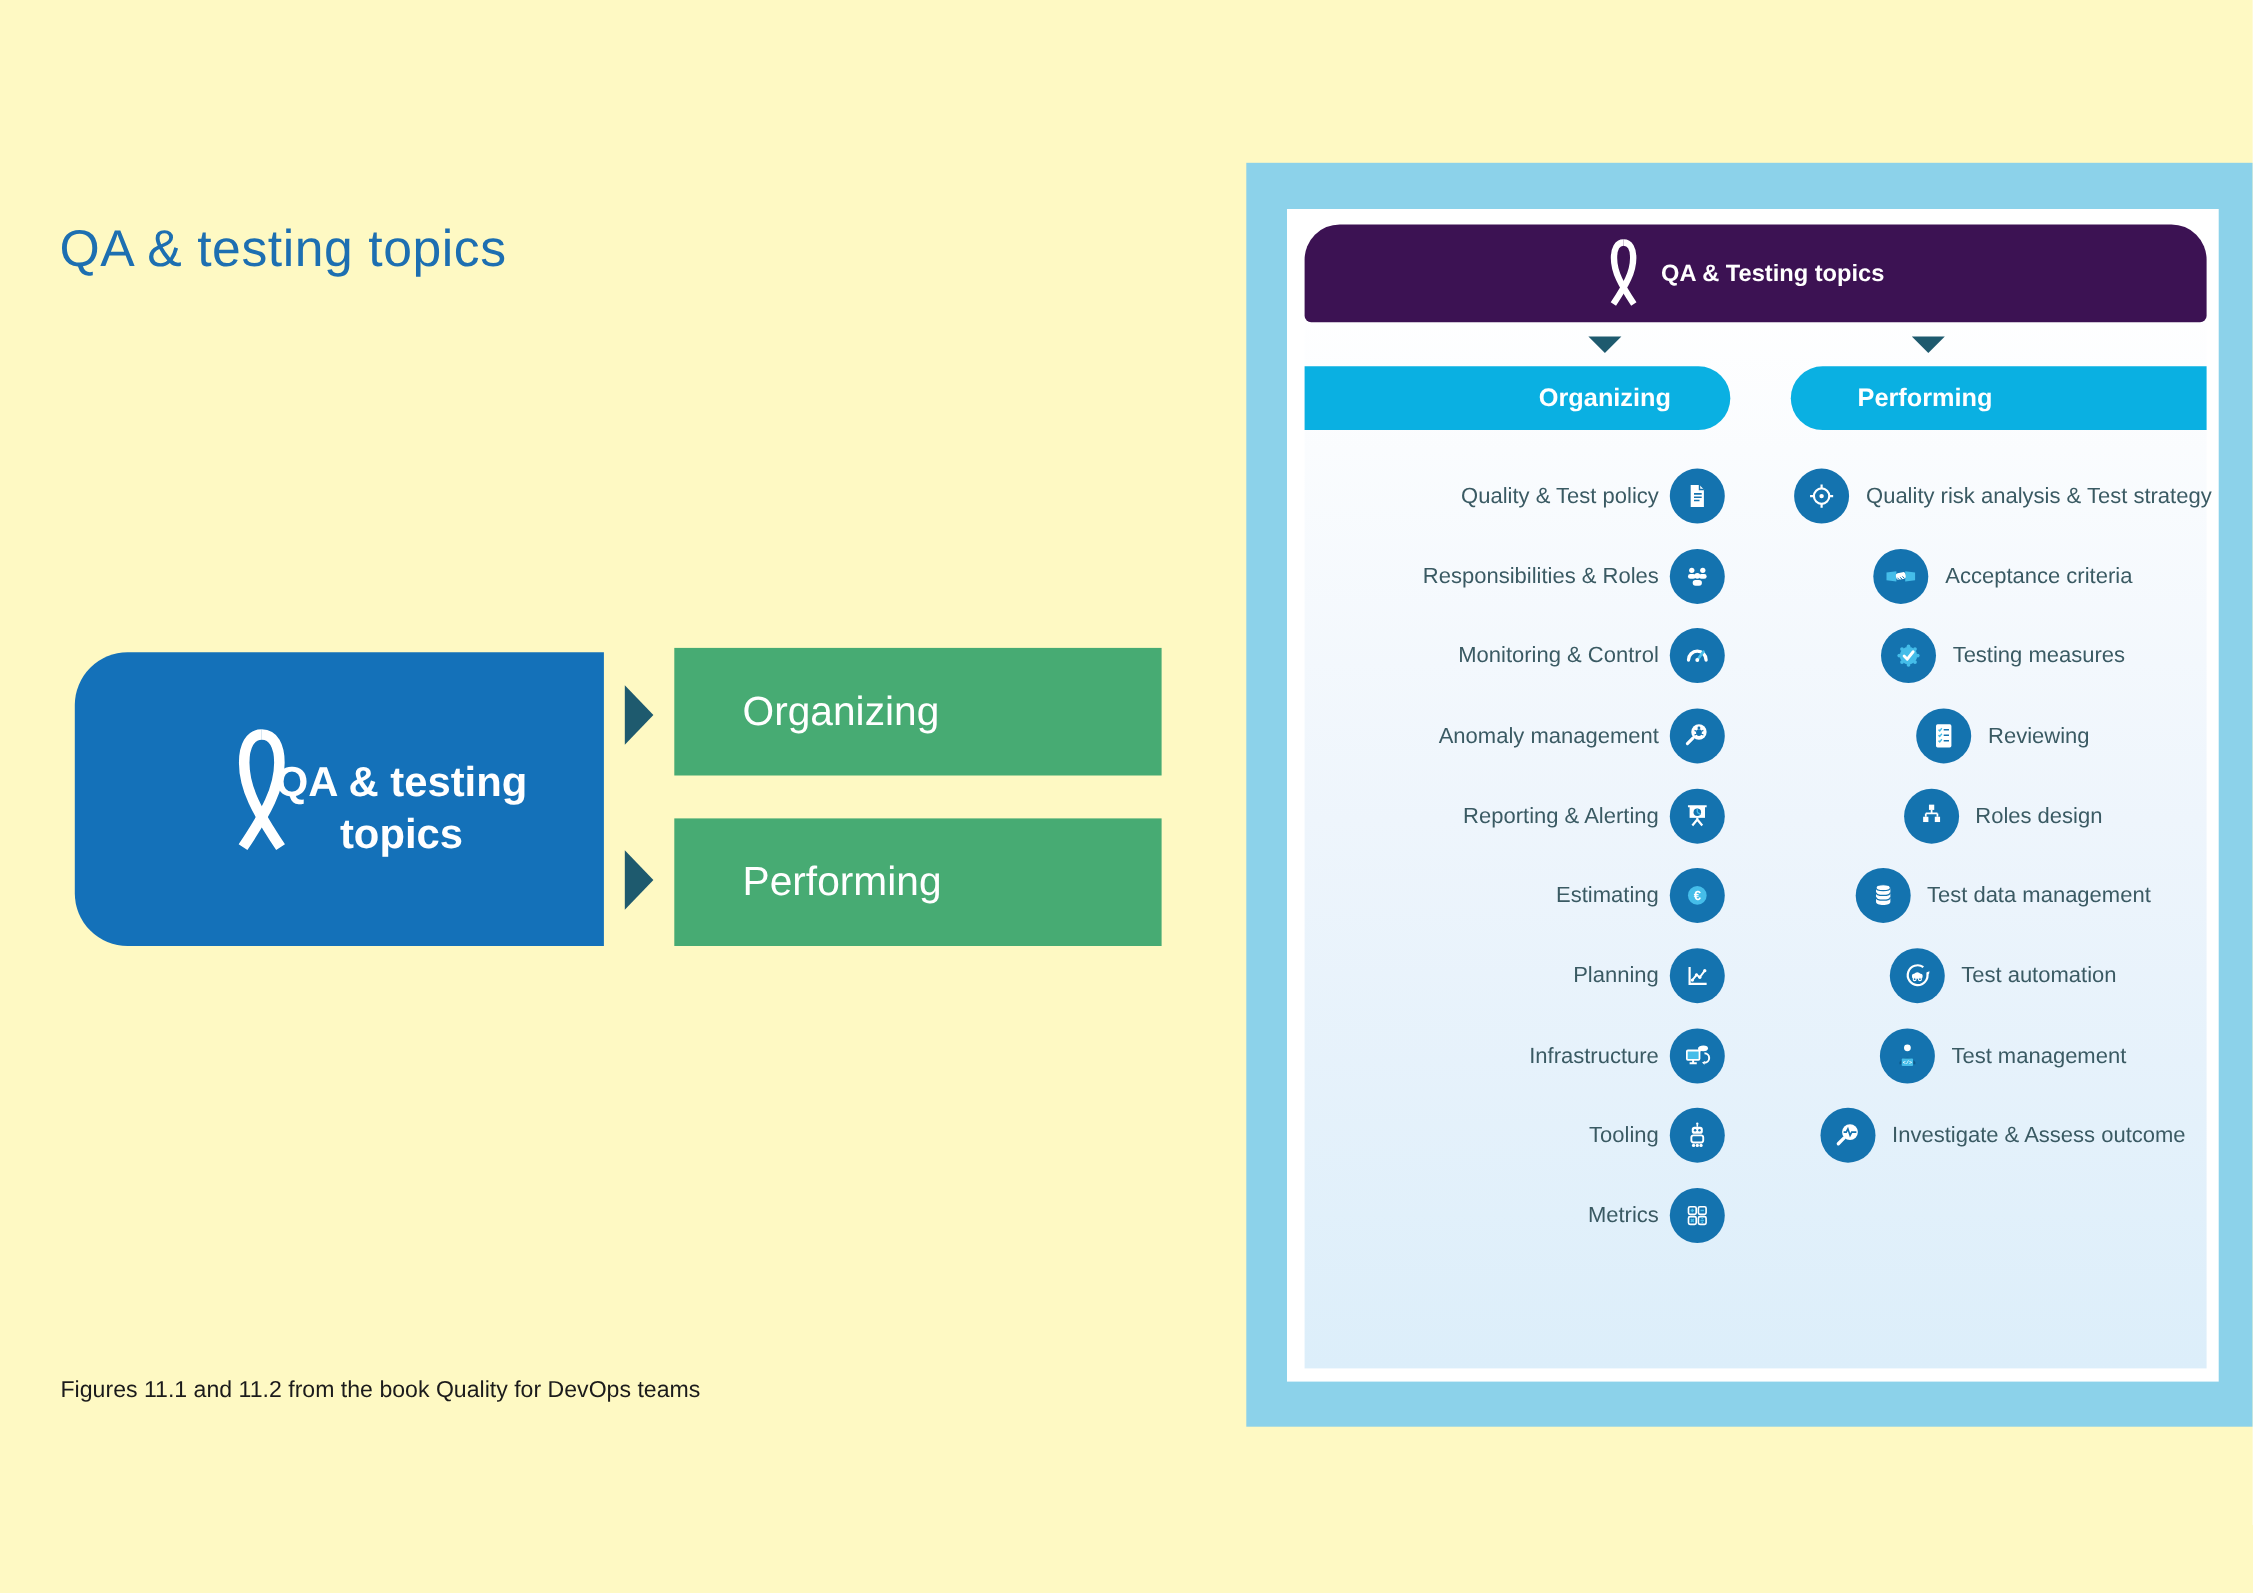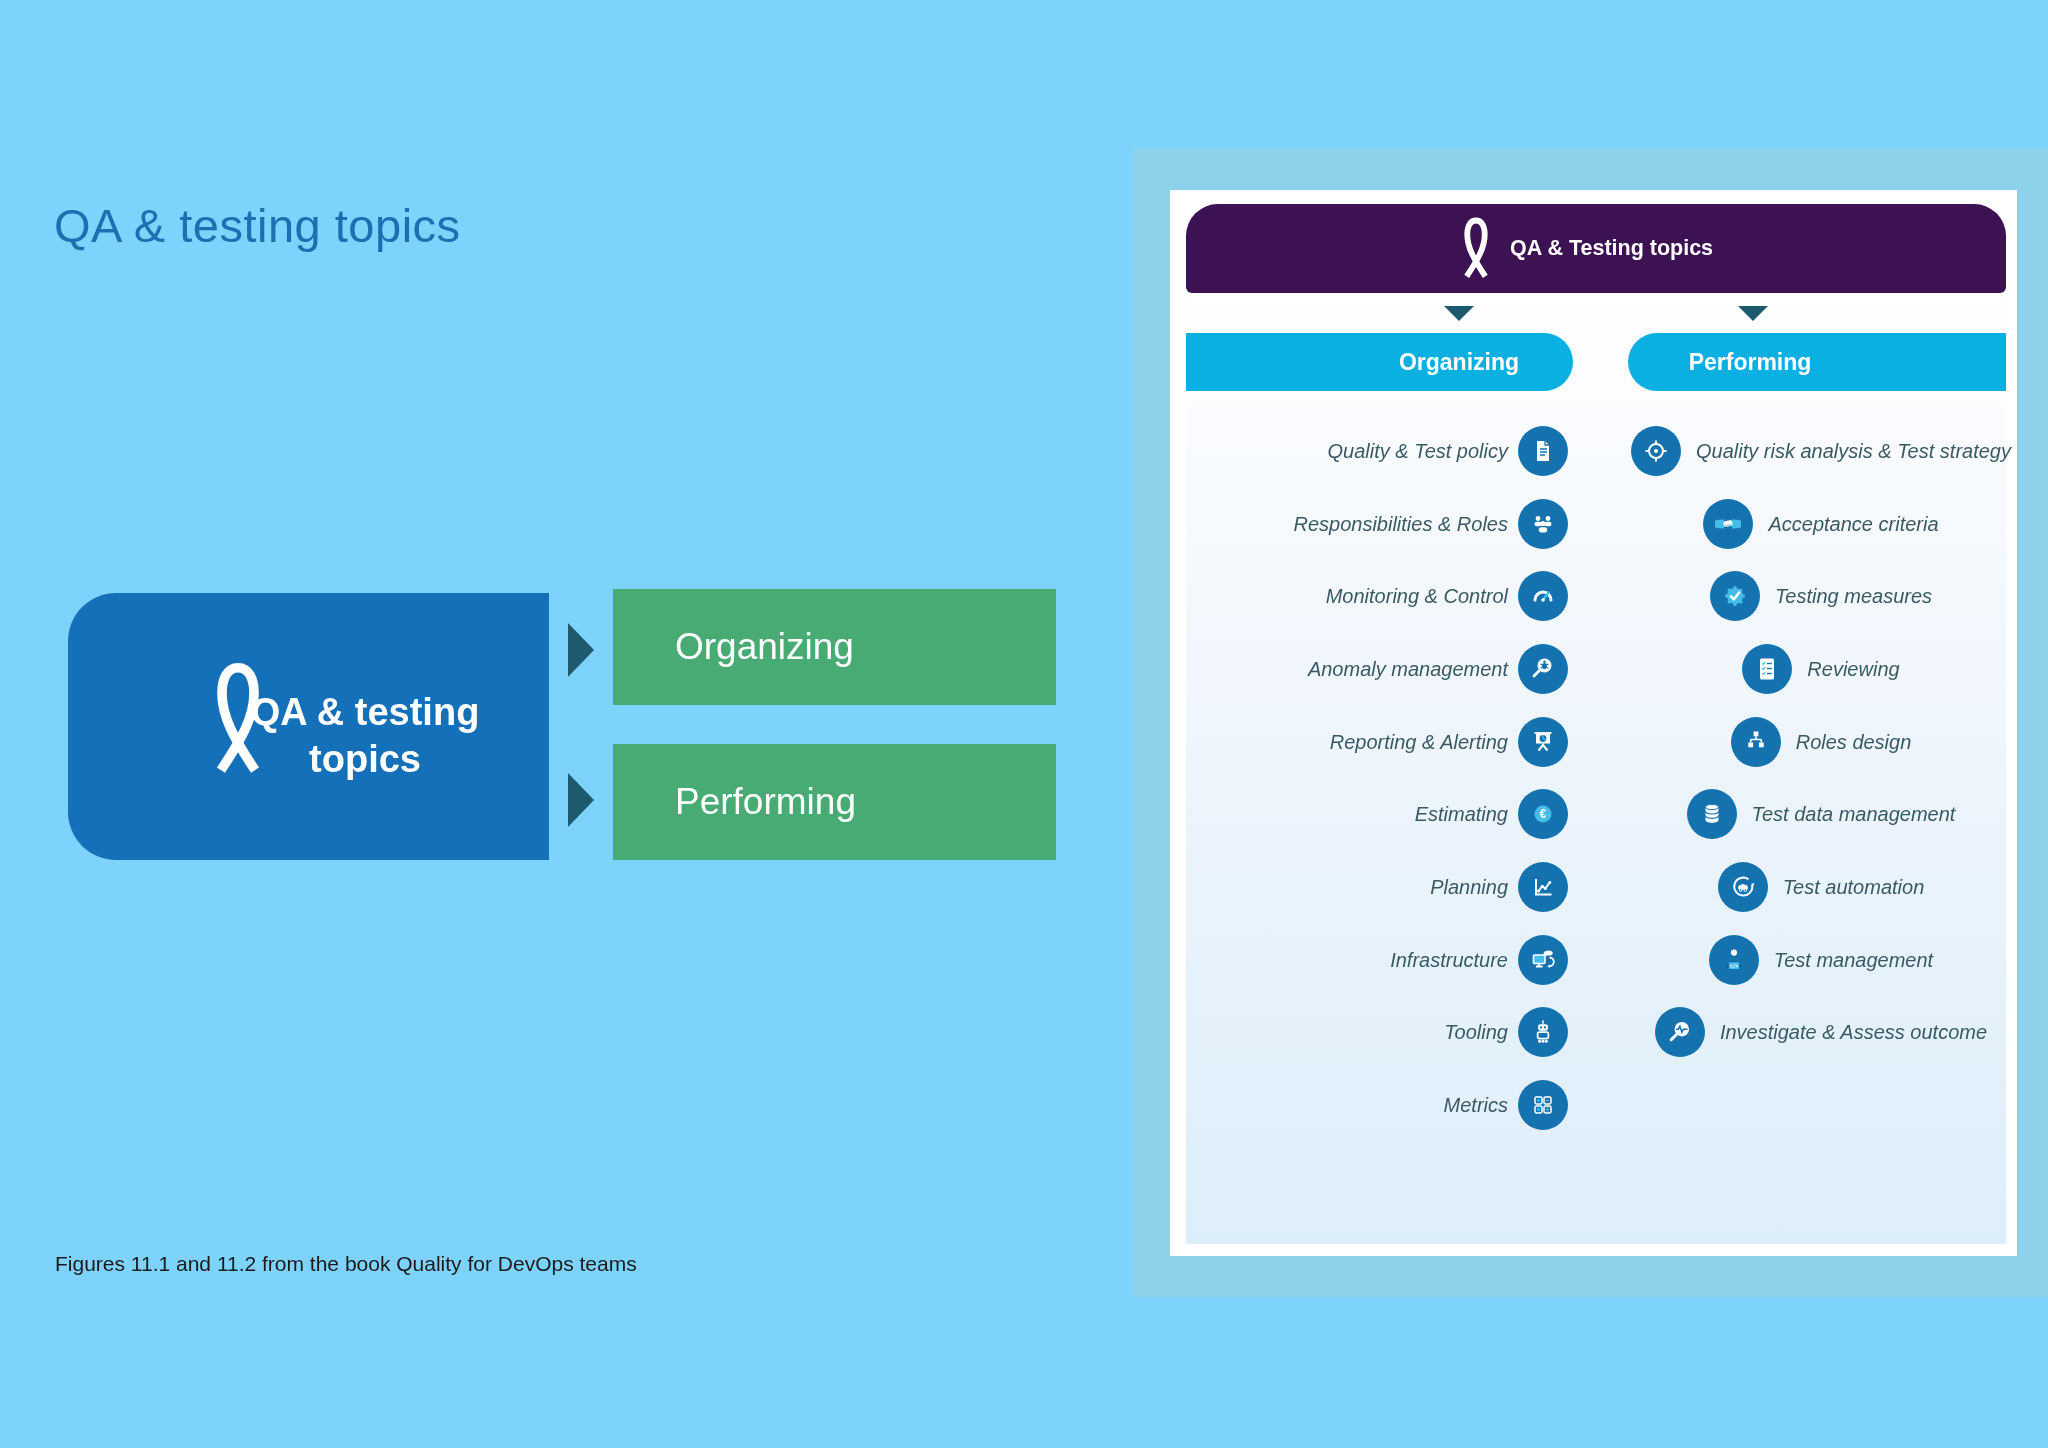--- a/index.html
+++ b/index.html
@@ -1,16 +1,16 @@
 <!DOCTYPE html>
 <html><head>
 <meta charset="utf-8">
 <style>
   html,body{margin:0;padding:0;background:#ffffff;}
-  #canvas{position:relative;width:2048px;height:1448px;background:#7dd3fc;overflow:hidden;
+  #canvas{position:relative;width:2048px;height:1448px;background:#fef9c3;overflow:hidden;
           font-family:"Liberation Sans",sans-serif;}
   .abs{position:absolute;}
 
   
   .slide-title{left:54px;top:198px;font-size:47px;color:#1d6fb1;letter-spacing:0.5px;}
   .root-box{left:68px;top:593px;width:481px;height:267px;background:#1471b9;
             border-radius:48px 0 0 48px;}
   .root-label{left:122px;top:96px;width:350px;text-align:center;color:#fff;
               font-size:38px;font-weight:bold;line-height:47px;}
   .flow-arrow{width:0;height:0;border-top:27px solid transparent;border-bottom:27px solid transparent;
@@ -29,21 +29,21 @@
                        font-size:21.5px;font-weight:bold;}
   .down-tri{width:0;height:0;border-left:15px solid transparent;border-right:15px solid transparent;
             border-top:15px solid #1e5a6e;}
   .cyan-bar{top:333px;height:58px;background:#0ab0e2;}
   .cyan-bar .bar-label{position:absolute;top:50%;transform:translate(-50%,-50%);
                        color:#fff;font-size:23px;font-weight:bold;}
 
   .row{position:absolute;height:50px;display:flex;align-items:center;}
   .row.org{left:1186px;width:382px;justify-content:flex-end;gap:10px;}
   .row.perf{left:1627px;width:388px;justify-content:center;gap:15px;}
-  .row-label{color:#3a5a63;font-size:20px;white-space:nowrap;font-style:italic;}
+  .row-label{color:#3a5a63;font-size:20px;white-space:nowrap;}
   .icon-circle{flex:0 0 auto;width:50px;height:50px;border-radius:50%;background:#1473af;
                display:flex;align-items:center;justify-content:center;}
   .icon-circle svg{display:block;}
 
   .footer-note{left:55px;top:1252px;font-size:21px;color:#1b1b1b;}
 </style>
 </head>
 <body>
 
 <div id="canvas">

